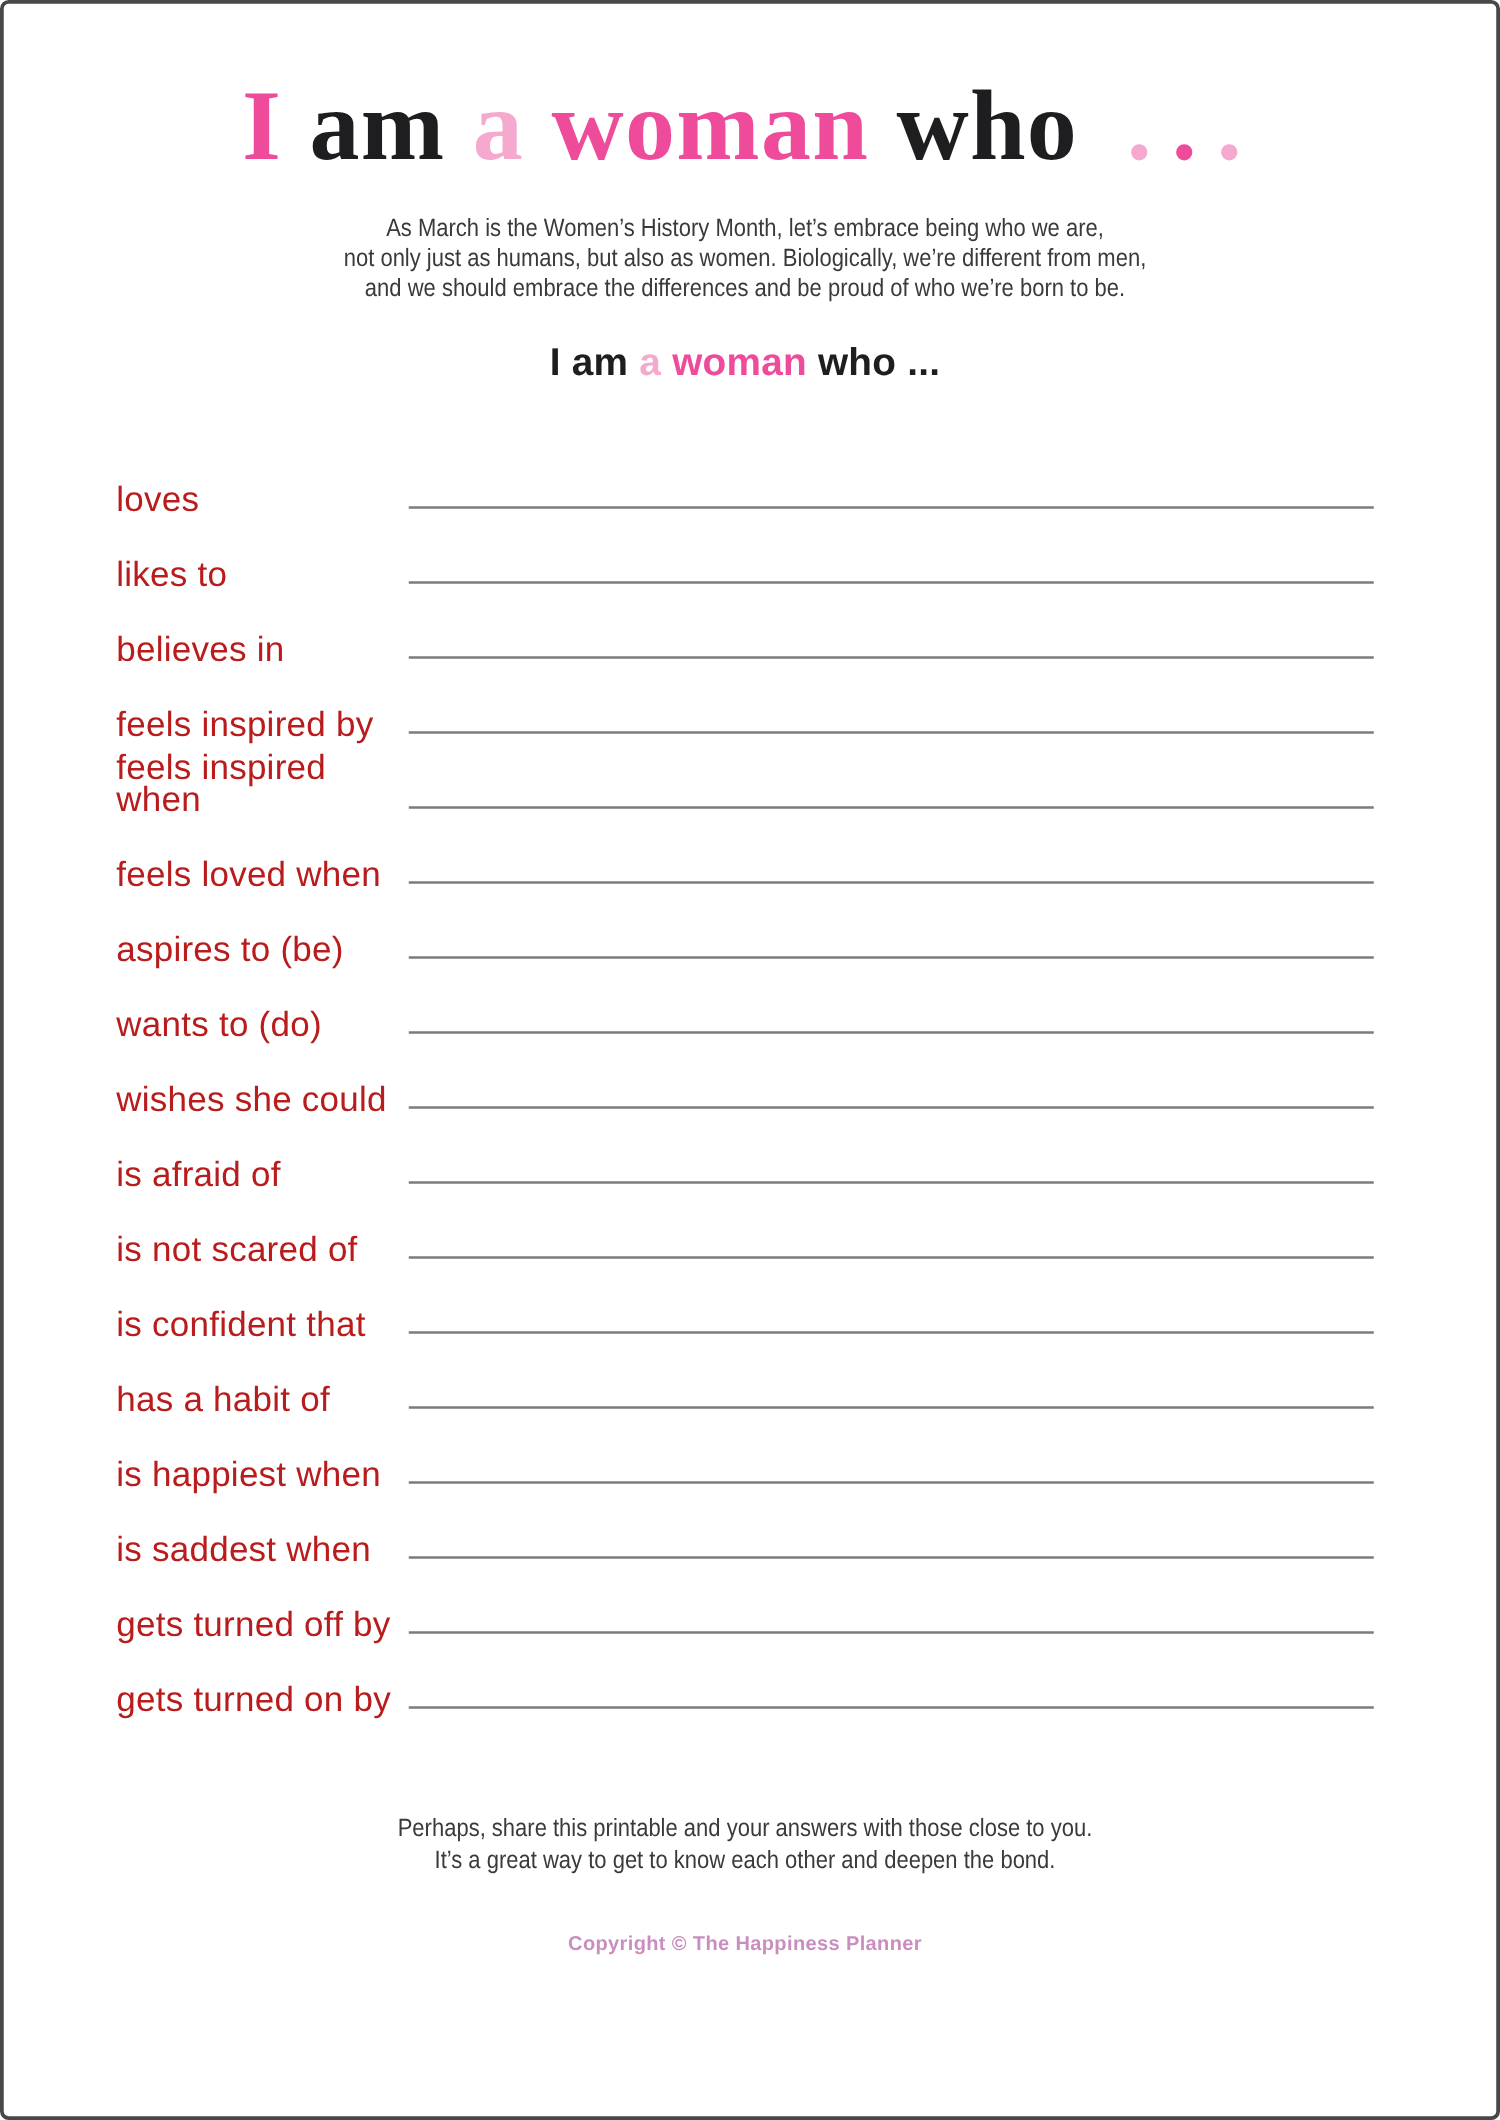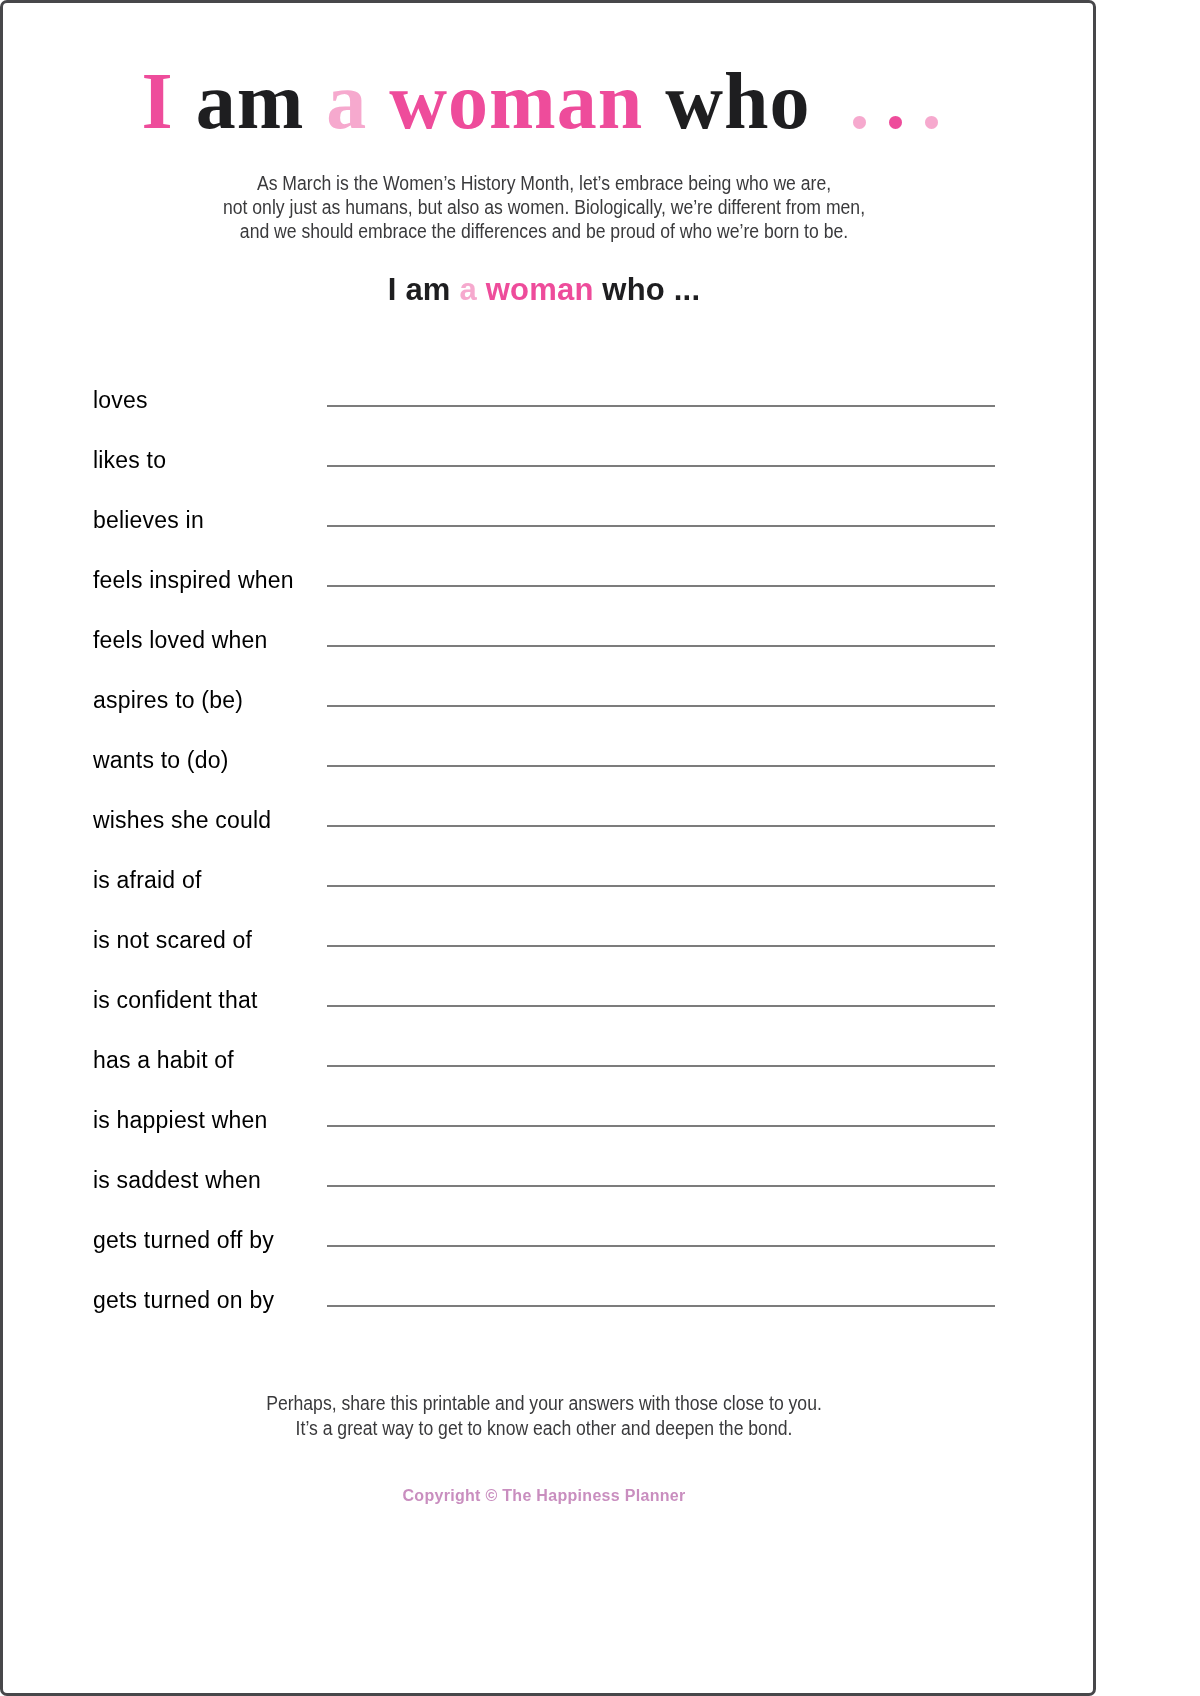--- a/index.html
+++ b/index.html
@@ -14,21 +14,21 @@
   * { margin: 0; padding: 0; box-sizing: border-box; }
   html, body { background: #ffffff; }
   body {
     width: 1200px;
     height: 1696px;
     font-family: "Liberation Sans", sans-serif;
     color: var(--text-dark);
     overflow: hidden;
   }
   .page {
-    width: 1096px;
+    width: 1200px;
     height: 1696px;
     background: #ffffff;
     border: 3px solid var(--border-gray);
     border-radius: 7px;
     padding: 0 98px 0 90px;
   }
   
   .title {
     margin-top: 52px;
     text-align: center;
@@ -69,23 +69,23 @@
   
   .rows { margin-top: 46px; }
   .row {
     height: 60px;
     display: flex;
     align-items: flex-end;
   }
   .row .label {
     width: 234px;
     flex: 0 0 234px;
-    font-size: 23px;
+    font-size: 28px;
     line-height: 26px;
-    color: #000000;
+    color: #b91c1c;
     letter-spacing: 0.2px;
   }
   .row .line {
     flex: 1 1 auto;
     height: 0;
     border-bottom: 2px solid var(--line-gray);
     margin-bottom: 6px;
   }
   
   .footer {
@@ -130,20 +130,24 @@
     <div class="row">
       <span class="label">likes to</span>
       <span class="line"></span>
     </div>
 
     <div class="row">
       <span class="label">believes in</span>
       <span class="line"></span>
     </div>
 
+    <div class="row">
+      <span class="label">feels inspired by</span>
+      <span class="line"></span>
+    </div>
 
     <div class="row">
       <span class="label">feels inspired when</span>
       <span class="line"></span>
     </div>
 
     <div class="row">
       <span class="label">feels loved when</span>
       <span class="line"></span>
     </div>

